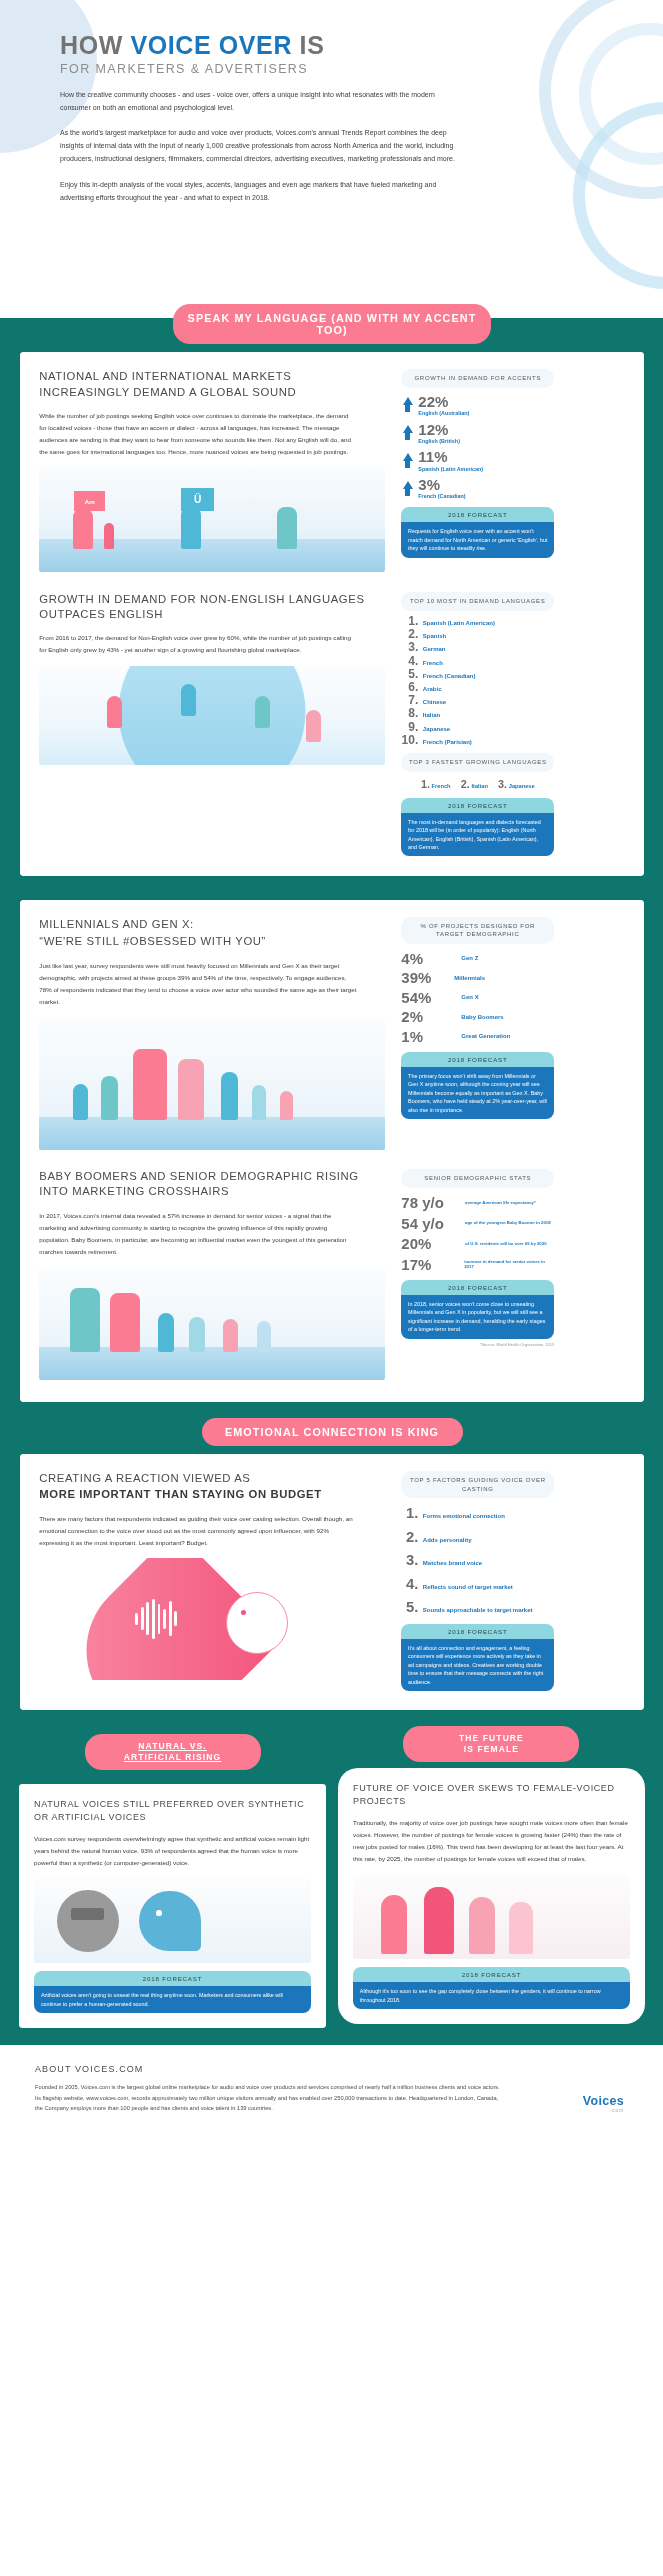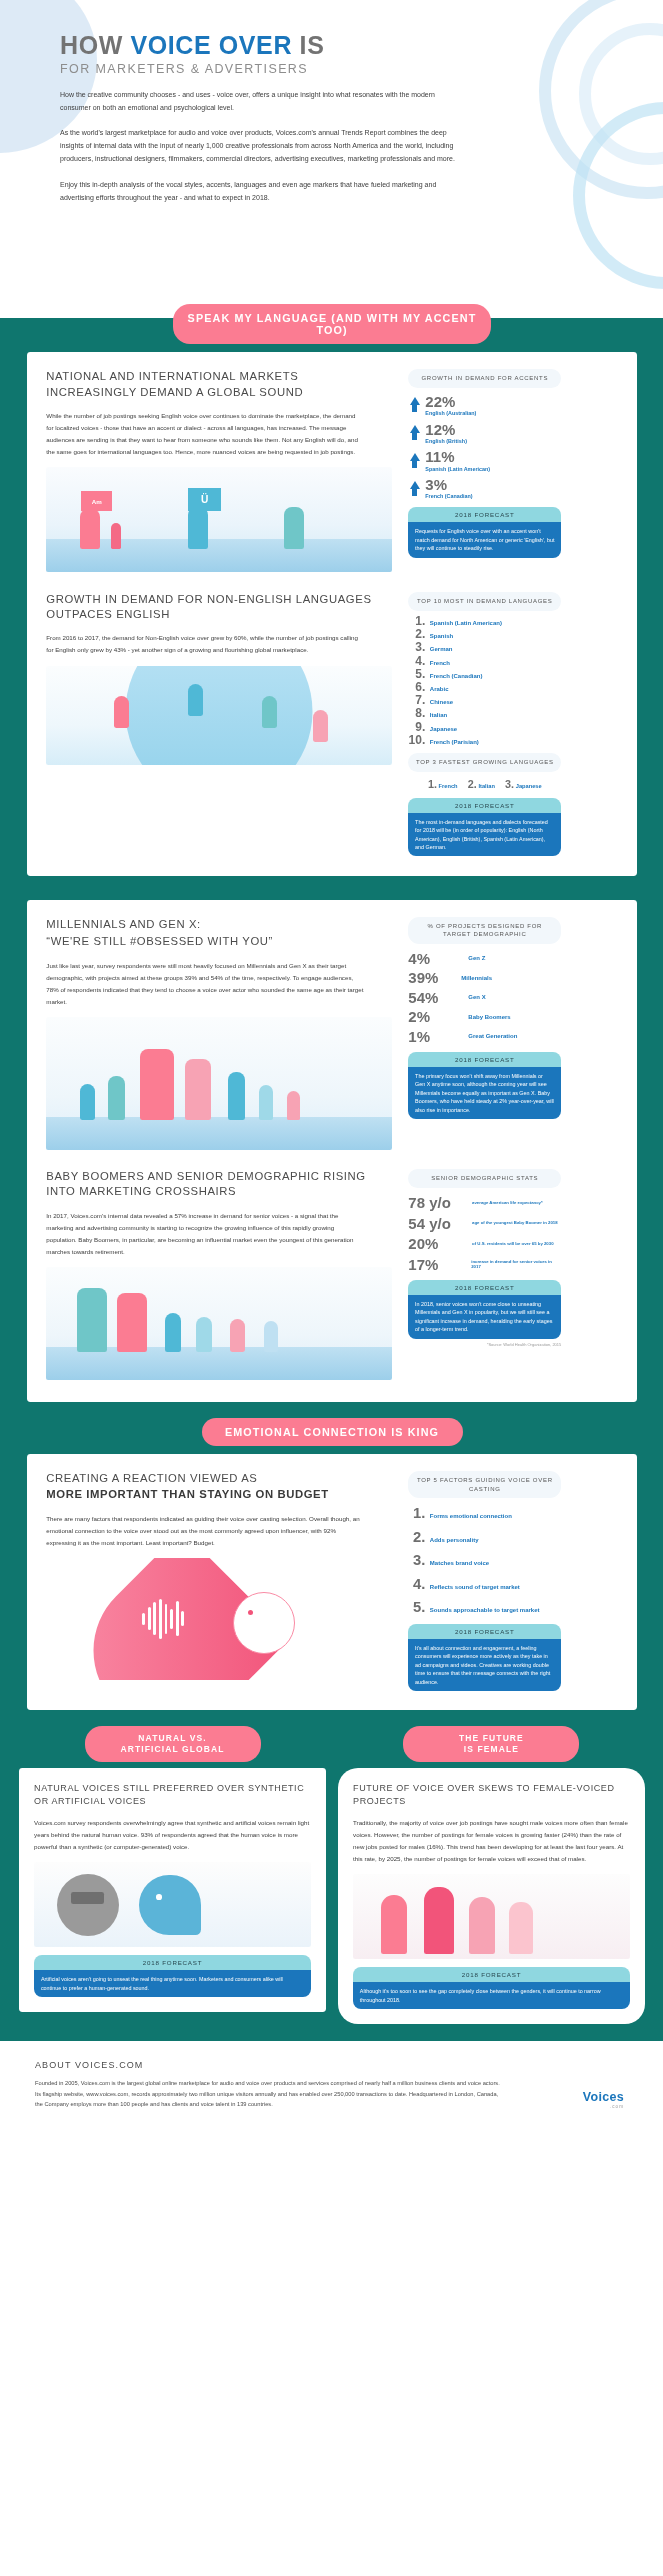--- a/index.html
+++ b/index.html
@@ -33,21 +33,21 @@
 
   
   .band { background:#0f766e; position:relative; }
   .pill {
     display:block; margin:0 auto; border-radius:17px;
     text-align:center; font-weight:700; color:#fff;
     letter-spacing:1.1px;
   }
   .pill.pink { background:#fb7c92; }
   .pill.sec1 { width:318px; padding:8px 0; font-size:10.8px; position:relative; top:-13.6px; }
-  .white-card { background:#fff; border-radius:3.4px; margin:0 27px; padding:17px 19.3px 19.3px 19.3px; position:relative; }
+  .white-card { background:#fff; border-radius:3.4px; margin:0 20px; padding:17px 19.3px 19.3px 19.3px; position:relative; }
 
   h2.sub {
     font-size:11.3px; color:#4b4b4b; letter-spacing:0.6px; line-height:1.35;
     font-weight:400; margin-bottom:10.2px;
   }
   .body-txt { font-size:6.2px; color:#3c3c3c; line-height:1.95; width:318px;}
 
   .cols { display:flex; gap:16px; }
   .col-left { width:346px; }
   .col-right { width:153px; }
@@ -429,23 +429,23 @@
             <div class="forecast-body">It's all about connection and engagement, a feeling consumers will experience more actively as they take in ad campaigns and videos. Creatives are working double time to ensure that their message connects with the right audience.</div>
           </div>
         </div>
       </div>
     </div>
   </section>
 
   <section class="band" style="padding-top:14.8px; padding-bottom:17px;">
     <div style="display:flex; gap:12.5px; padding:0 19.3px;">
       <div style="flex:1;">
-        <div class="pill pink half-pill" style="margin:0 auto;">
+        <div class="pill pink half-pill" style="margin:8px auto;text-decoration:underline;">
           <div>NATURAL VS.</div>
-          <div>ARTIFICIAL GLOBAL</div>
+          <div>ARTIFICIAL RISING</div>
         </div>
         <div class="half" style="margin-top:-8px;">
           <h2 class="sub" style="font-size:9px;">NATURAL VOICES STILL PREFERRED OVER SYNTHETIC OR ARTIFICIAL VOICES</h2>
           <div class="body-txt" style="width:auto;">Voices.com survey respondents overwhelmingly agree that synthetic and artificial voices remain light years behind the natural human voice. 93% of respondents agreed that the human voice is more powerful than a synthetic (or computer-generated) voice.</div>
           <div class="illus yin">
             <div style="position:absolute; left:23px; top:11.3px; width:62px; height:62px; border-radius:50%; background:#9a9a9a;"></div>
             <div style="position:absolute; left:37px; top:29.5px; width:33px; height:12.5px; background:#6f6f6f; border-radius:2.3px;"></div>
             <div style="position:absolute; left:105px; top:12.5px; width:62px; height:60px; background:#5bb4d8; border-radius:31px 31px 5.7px 31px;"></div>
             <div style="position:absolute; left:122px; top:32px; width:5.7px; height:5.7px; border-radius:50%; background:#fff;"></div>
           </div>

